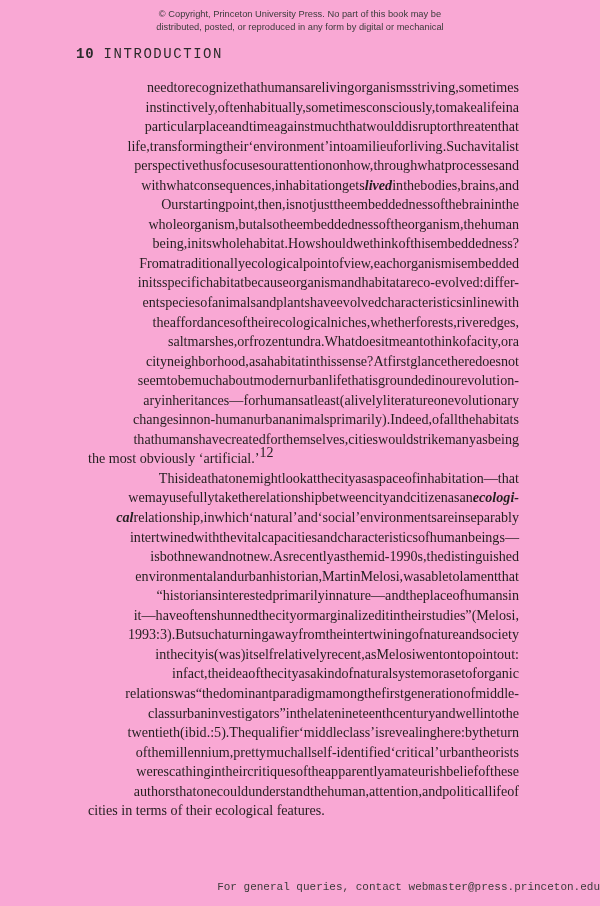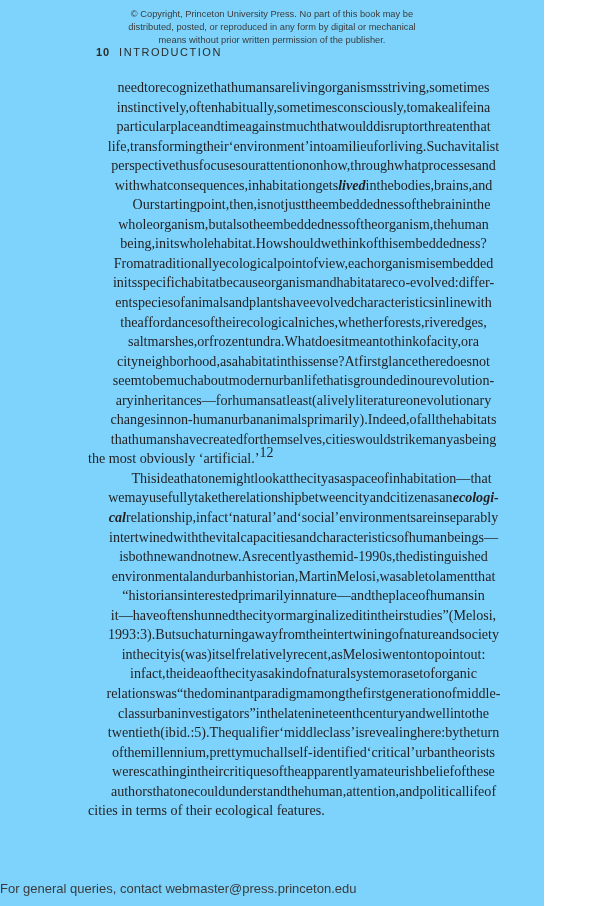--- a/index.html
+++ b/index.html
@@ -2,23 +2,23 @@
 <html><head>
 <meta charset="utf-8">
 <style>
   html, body {
     margin: 0;
     padding: 0;
     background: #ffffff;
   }
   .page {
     position: relative;
-    width: 544px;
+    width: 600px;
     height: 906px;
-    background: #7dd3fc;
+    background: #f9a8d4;
     overflow: hidden;
     font-family: "Liberation Serif", "DejaVu Serif", serif;
   }
 
   
   .copyright-notice {
     position: absolute;
     left: 0;
     right: 0;
     top: 8px;
@@ -29,24 +29,24 @@
     color: #3b3b3b;
   }
   .copyright-notice .cline {
     display: block;
     white-space: nowrap;
   }
 
   
   .running-head {
     position: absolute;
-    left: 96px;
+    left: 76px;
     top: 46px;
-    font-family: Liberation Sans, sans-serif;
-    font-size: 11px;
+    font-family: Liberation Mono, monospace;
+    font-size: 14px;
     letter-spacing: 1.55px;
     color: #2b2b2b;
     white-space: nowrap;
   }
   .running-head .folio {
     font-weight: bold;
     letter-spacing: 0.9px;
   }
   .running-head .rh-gap { display: inline-block; width: 9px; }
 
@@ -63,53 +63,52 @@
   .body-block p {
     margin: 0;
   }
   
   .tline {
     display: block;
     white-space: nowrap;
   }
   .tline.just {
     display: flex;
-    justify-content: center;
+    justify-content: flex-end;
   }
   .tline.just > span { display: inline-block; }
   .indent { display: inline-block; width: 16px; }
   i, .ital { font-style: italic; font-weight: bold; }
   .sup {
     font-size: 14px;
     vertical-align: super;
     line-height: 0;
   }
 
   
   .page-footer {
     position: absolute;
     left: 0;
     right: 0;
     top: 881px;
-    text-align: left;
-    font-family: Liberation Sans, sans-serif;
-    font-size: 13px;
+    text-align: right;
+    font-family: Liberation Mono, monospace;
+    font-size: 11px;
     color: #3b3b3b;
     white-space: nowrap;
   }
 </style>
 </head>
 <body>
 
 <div class="page">
 
   <div class="copyright-notice">
     <span class="cline">© Copyright, Princeton University Press. No part of this book may be</span>
     <span class="cline">distributed, posted, or reproduced in any form by digital or mechanical</span>
-    <span class="cline">means without prior written permission of the publisher.</span>
   </div>
 
   <div class="running-head">
     <span class="folio">10</span><span class="rh-gap"></span><span>INTRODUCTION</span>
   </div>
 
   <div class="body-block">
 
     <p>
       <span class="tline just">
@@ -410,21 +409,21 @@
           <span>and</span>
           <span>citizen</span>
           <span>as</span>
           <span>an</span>
           <span class="ital">ecologi-</span>
         </span>
       <span class="tline just">
           <span><span class="ital">cal</span></span>
           <span>relationship,</span>
           <span>in</span>
-          <span>fact</span>
+          <span>which</span>
           <span>‘natural’</span>
           <span>and</span>
           <span>‘social’</span>
           <span>environments</span>
           <span>are</span>
           <span>inseparably</span>
         </span>
       <span class="tline just">
           <span>intertwined</span>
           <span>with</span>

